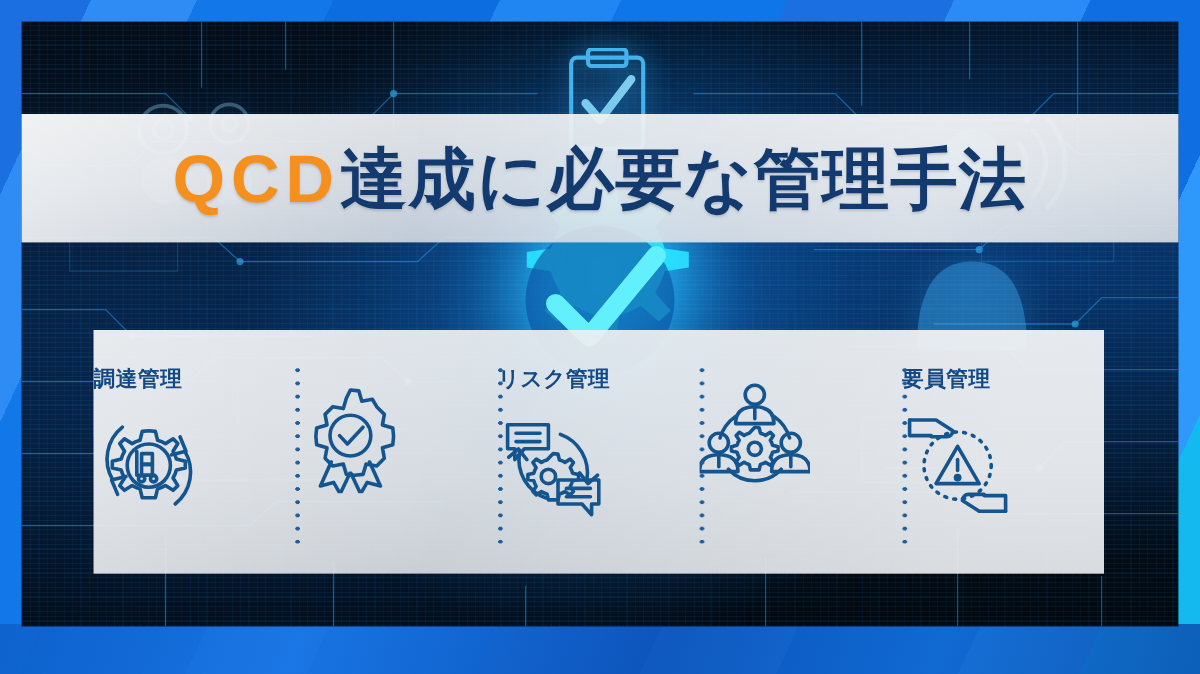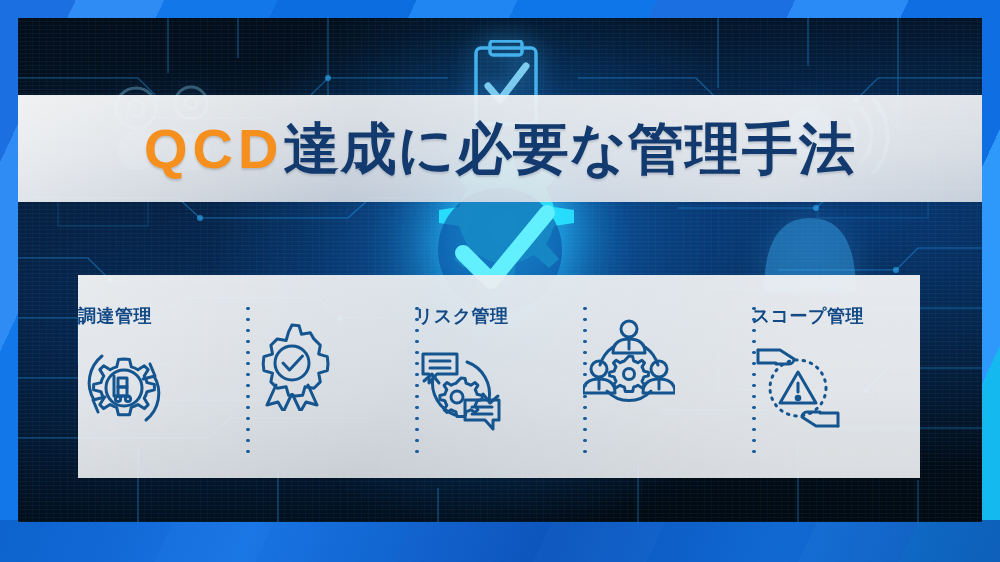--- a/index.html
+++ b/index.html
@@ -333,21 +333,21 @@
             <path d="M62 28 a34 34 0 0 1 13 18"></path>
             <path d="M24 72 a30 30 0 0 0 44 0"></path>
             <path d="M46 37 l3.6 .4 1.1 4.6 a15 15 0 0 1 4.2 1.8 l4 -2.5 2.6 2.6 -2.5 4 a15 15 0 0 1 1.8 4.2 l4.6 1.1 0 3.6 -4.6 1.1 a15 15 0 0 1 -1.8 4.2 l2.5 4 -2.6 2.6 -4 -2.5 a15 15 0 0 1 -4.2 1.8 l-1.1 4.6 -3.6 0 -3.6 0 -1.1 -4.6 a15 15 0 0 1 -4.2 -1.8 l-4 2.5 -2.6 -2.6 2.5 -4 a15 15 0 0 1 -1.8 -4.2 l-4.6 -1.1 0 -3.6 4.6 -1.1 a15 15 0 0 1 1.8 -4.2 l-2.5 -4 2.6 -2.6 4 2.5 a15 15 0 0 1 4.2 -1.8 z"></path>
             <circle cx="46" cy="55" r="5.5"></circle>
           </g>
         </svg>
       </div>
     </div>
 
     <div class="col">
-      <div class="col-label">スコープ管理</div>
+      <div class="col-label">要員管理</div>
       <div class="col-icon">
         <svg viewBox="0 0 92 92">
           <g fill="none" stroke="#15558f" stroke-width="3" stroke-linecap="round" stroke-linejoin="round">
             <circle cx="46" cy="46" r="28" stroke-dasharray="1.6 6"></circle>
             <path d="M46 30 l18 31 h-36 z"></path>
             <path d="M46 41 v9"></path>
             <circle cx="46" cy="56" r="1.8" fill="#15558f"></circle>
             <path d="M6 8 h22 l14 9 a5 5 0 0 1 -5 5 h-13"></path>
             <path d="M6 8 v13 h18"></path>
             <path d="M86 84 h-22 l-14 -9 a5 5 0 0 1 5 -5 h13"></path>

